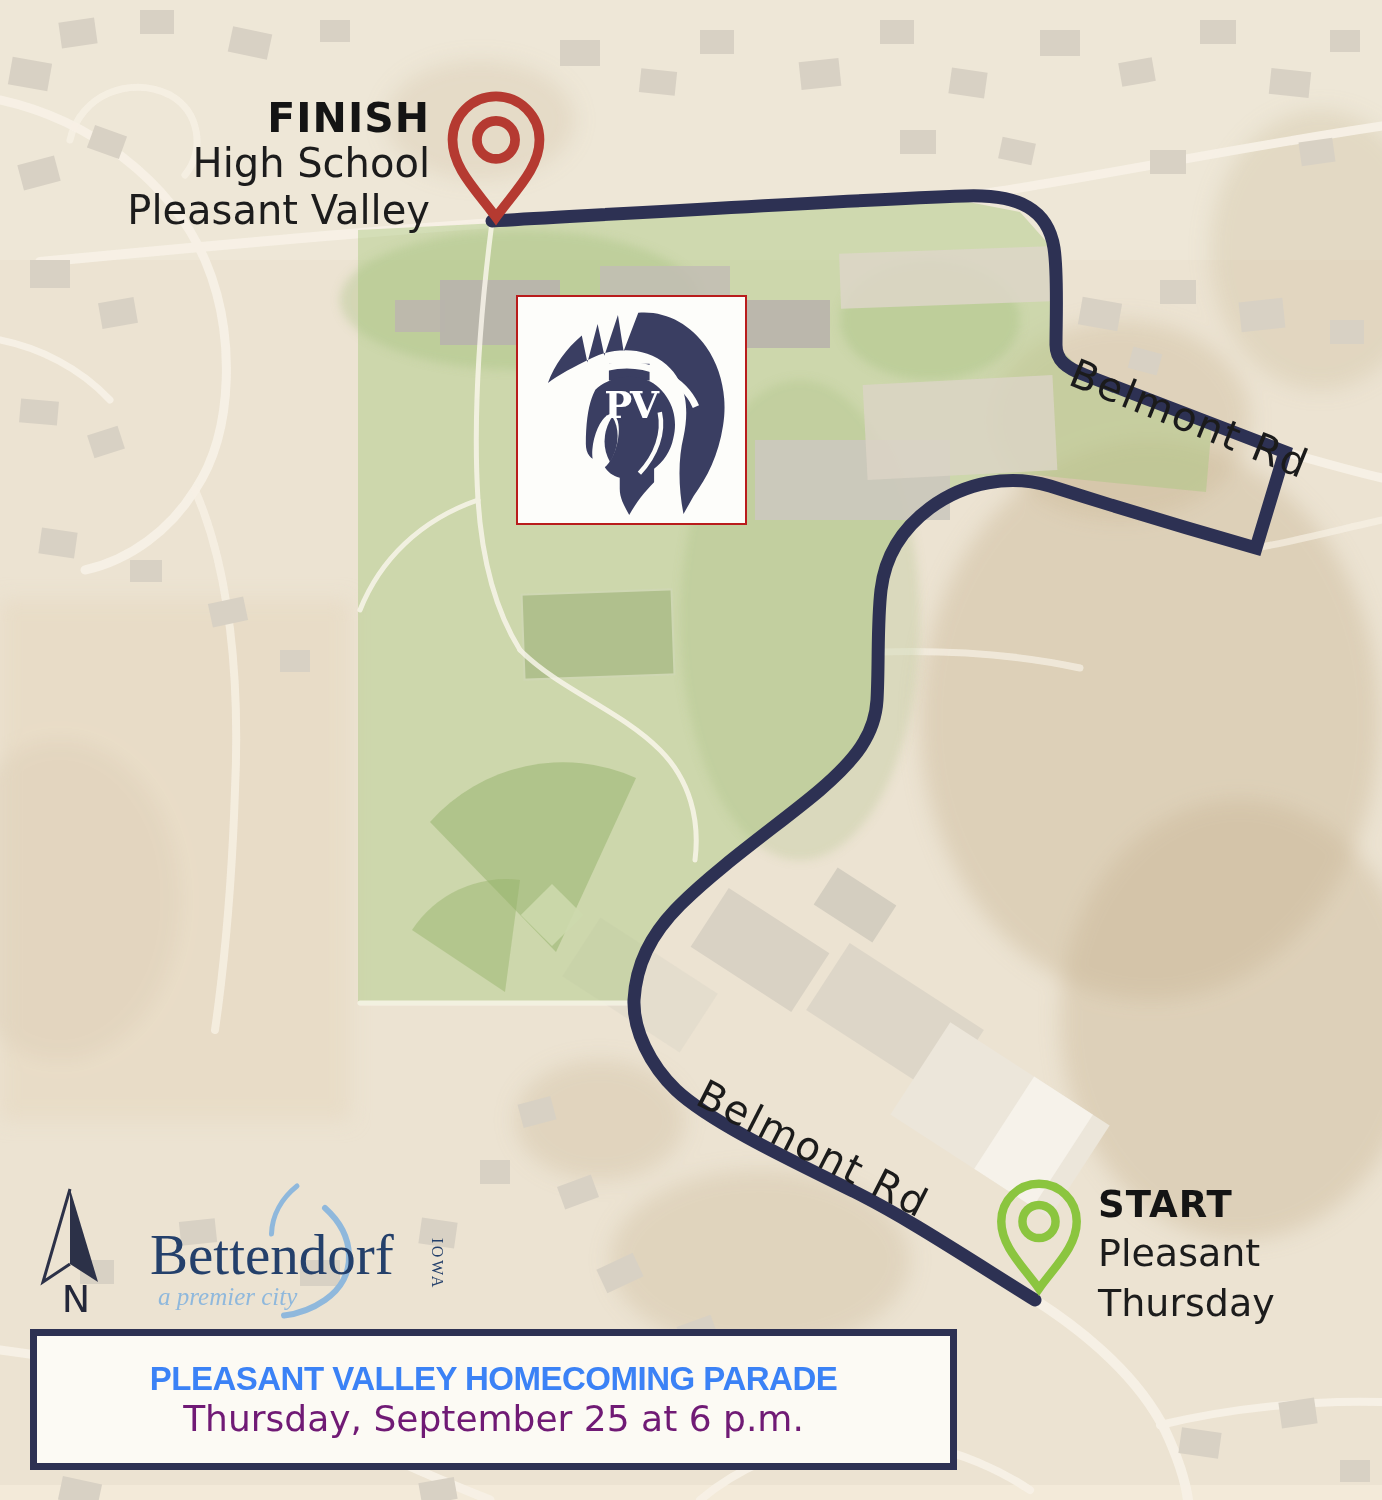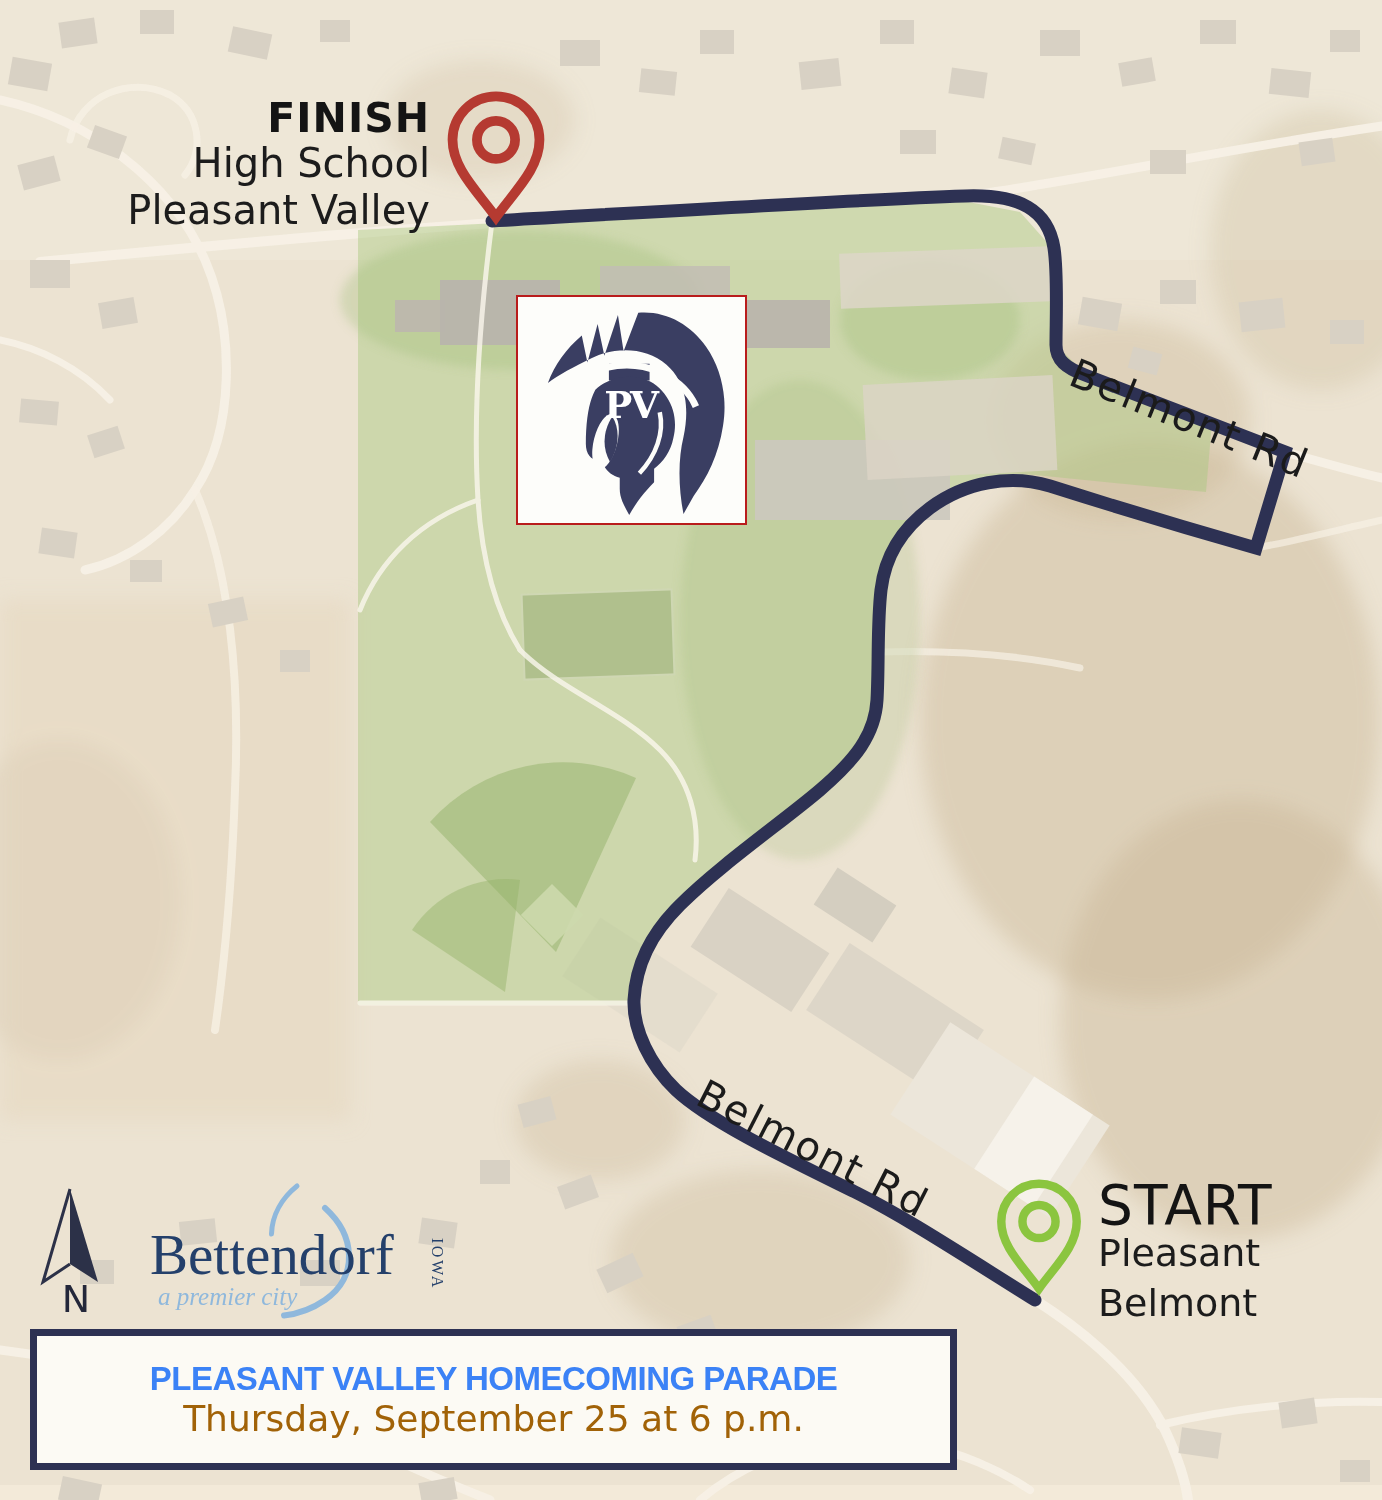--- a/index.html
+++ b/index.html
@@ -13,21 +13,21 @@
   
   .finish-block{
     position:absolute;top:96px;right:952px;text-align:right;color:#141414;white-space:nowrap;
   }
   .finish-block .big{font-size:41px;font-weight:700;letter-spacing:1px;line-height:44px;}
   .finish-block .loc{font-size:40px;font-weight:400;line-height:47px;color:#1c1c1c;}
 
   .start-block{
     position:absolute;left:1098px;top:1182px;text-align:left;color:#141414;white-space:nowrap;
   }
-  .start-block .big{font-size:55px;font-weight:400;letter-spacing:1px;line-height:46px;}
+  .start-block .big{font-size:37px;font-weight:700;letter-spacing:1px;line-height:46px;}
   .start-block .loc{font-size:38px;font-weight:400;line-height:50px;color:#1c1c1c;}
 
   .road-label{
     position:absolute;font-size:40px;color:#1b1b1b;letter-spacing:2px;white-space:nowrap;
     transform-origin:left center;
   }
   .road-label.top{left:1072px;top:348px;transform:rotate(22deg);}
   .road-label.bottom{left:700px;top:1068px;transform:rotate(27deg);}
 
   
@@ -50,21 +50,21 @@
   .banner{
     position:absolute;left:30px;top:1329px;width:927px;height:141px;box-sizing:border-box;
     background:#fcfaf4;border:7px solid #2d3153;
     display:flex;flex-direction:column;align-items:center;justify-content:center;
   }
   .banner .title{
     font-size:33px;font-weight:700;color:#3b82f6;letter-spacing:-0.5px;white-space:nowrap;
     font-family:"Liberation Sans","DejaVu Sans",sans-serif;
   }
   .banner .subtitle{
-    font-size:36px;font-weight:400;color:#a16207;margin-top:0;white-space:nowrap;
+    font-size:36px;font-weight:400;color:#701a75;margin-top:0;white-space:nowrap;
   }
 
   
   .pin{position:absolute;}
   .pin svg{width:100%;height:100%;overflow:visible;}
   .pin.finish{left:443px;top:96px;width:106px;height:128px;}
   .pin.start{left:993px;top:1176px;width:92px;height:126px;}
 </style>
 </head>
 <body>
@@ -248,21 +248,21 @@
 
   <div class="finish-block">
     <div class="big">FINISH</div>
     <div class="loc">High School</div>
     <div class="loc">Pleasant Valley</div>
   </div>
 
   <div class="start-block">
     <div class="big">START</div>
     <div class="loc">Pleasant</div>
-    <div class="loc">Belmont</div>
+    <div class="loc">Thursday</div>
   </div>
 
   <div class="road-label top">Belmont Rd</div>
   <div class="road-label bottom">Belmont Rd</div>
 
   <div class="logo-box">
     <svg viewBox="0 0 100 100">
       <g fill="#3a3e62">
 
         <path d="M13 38

